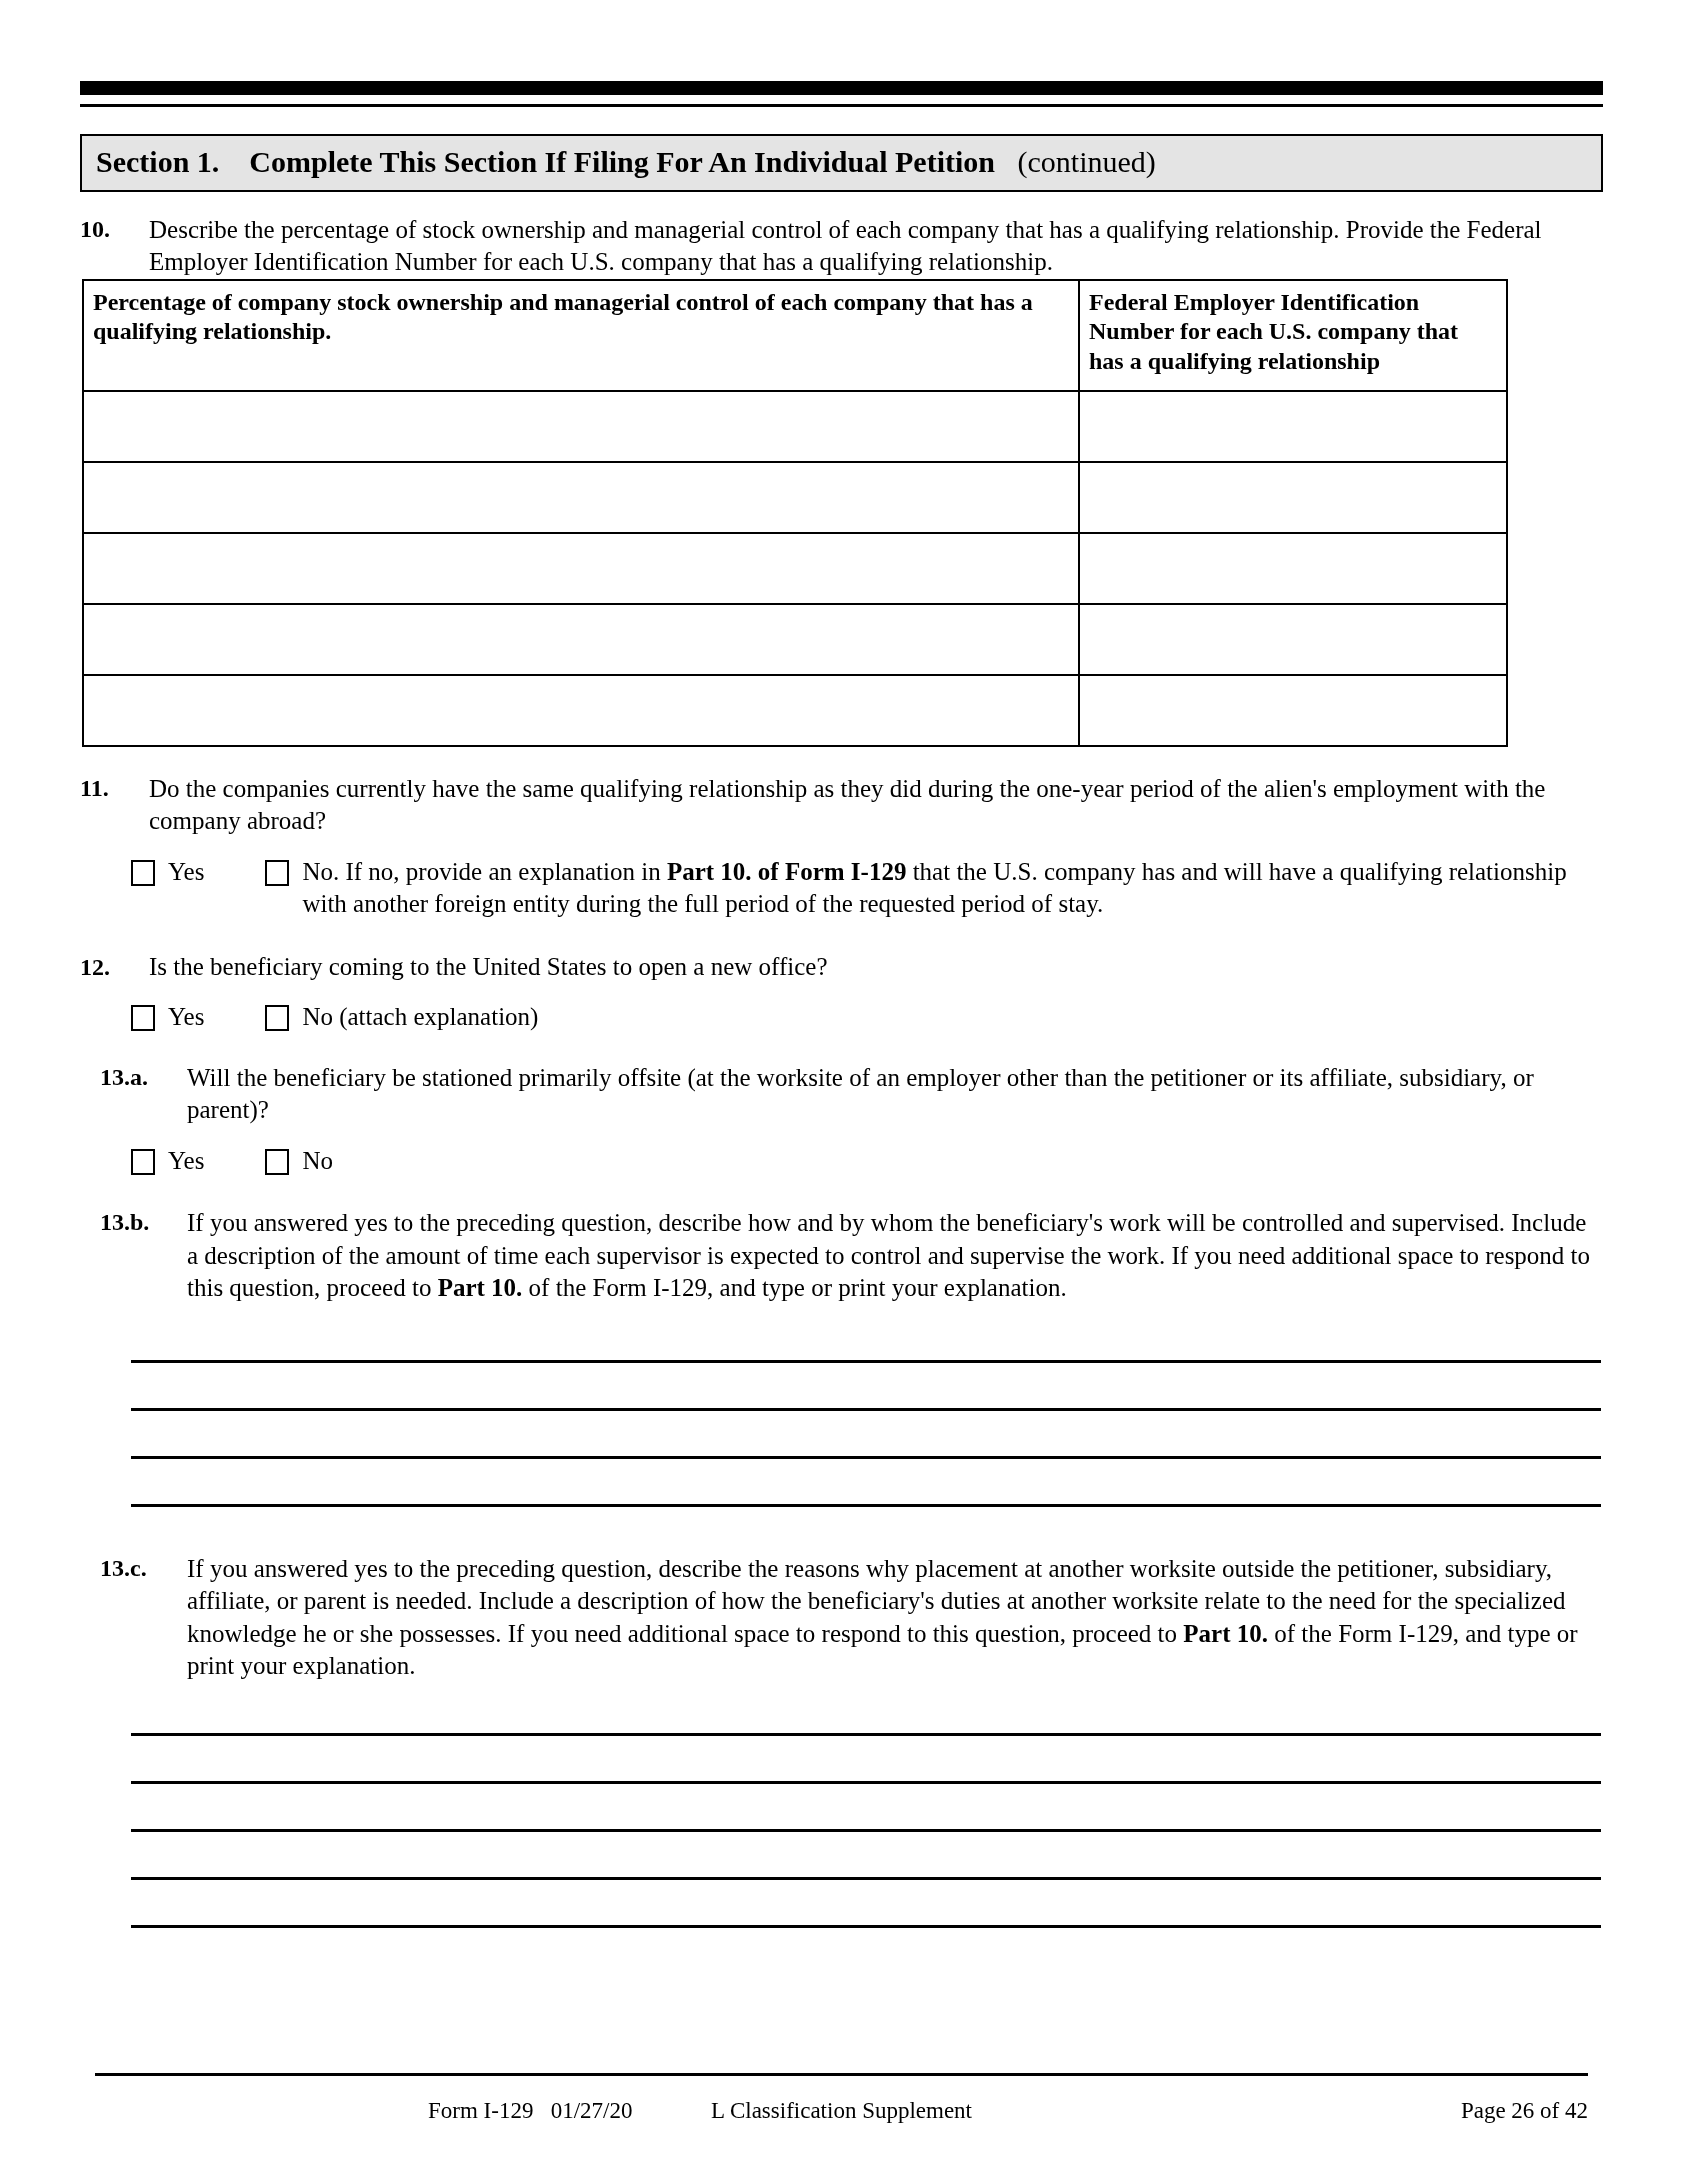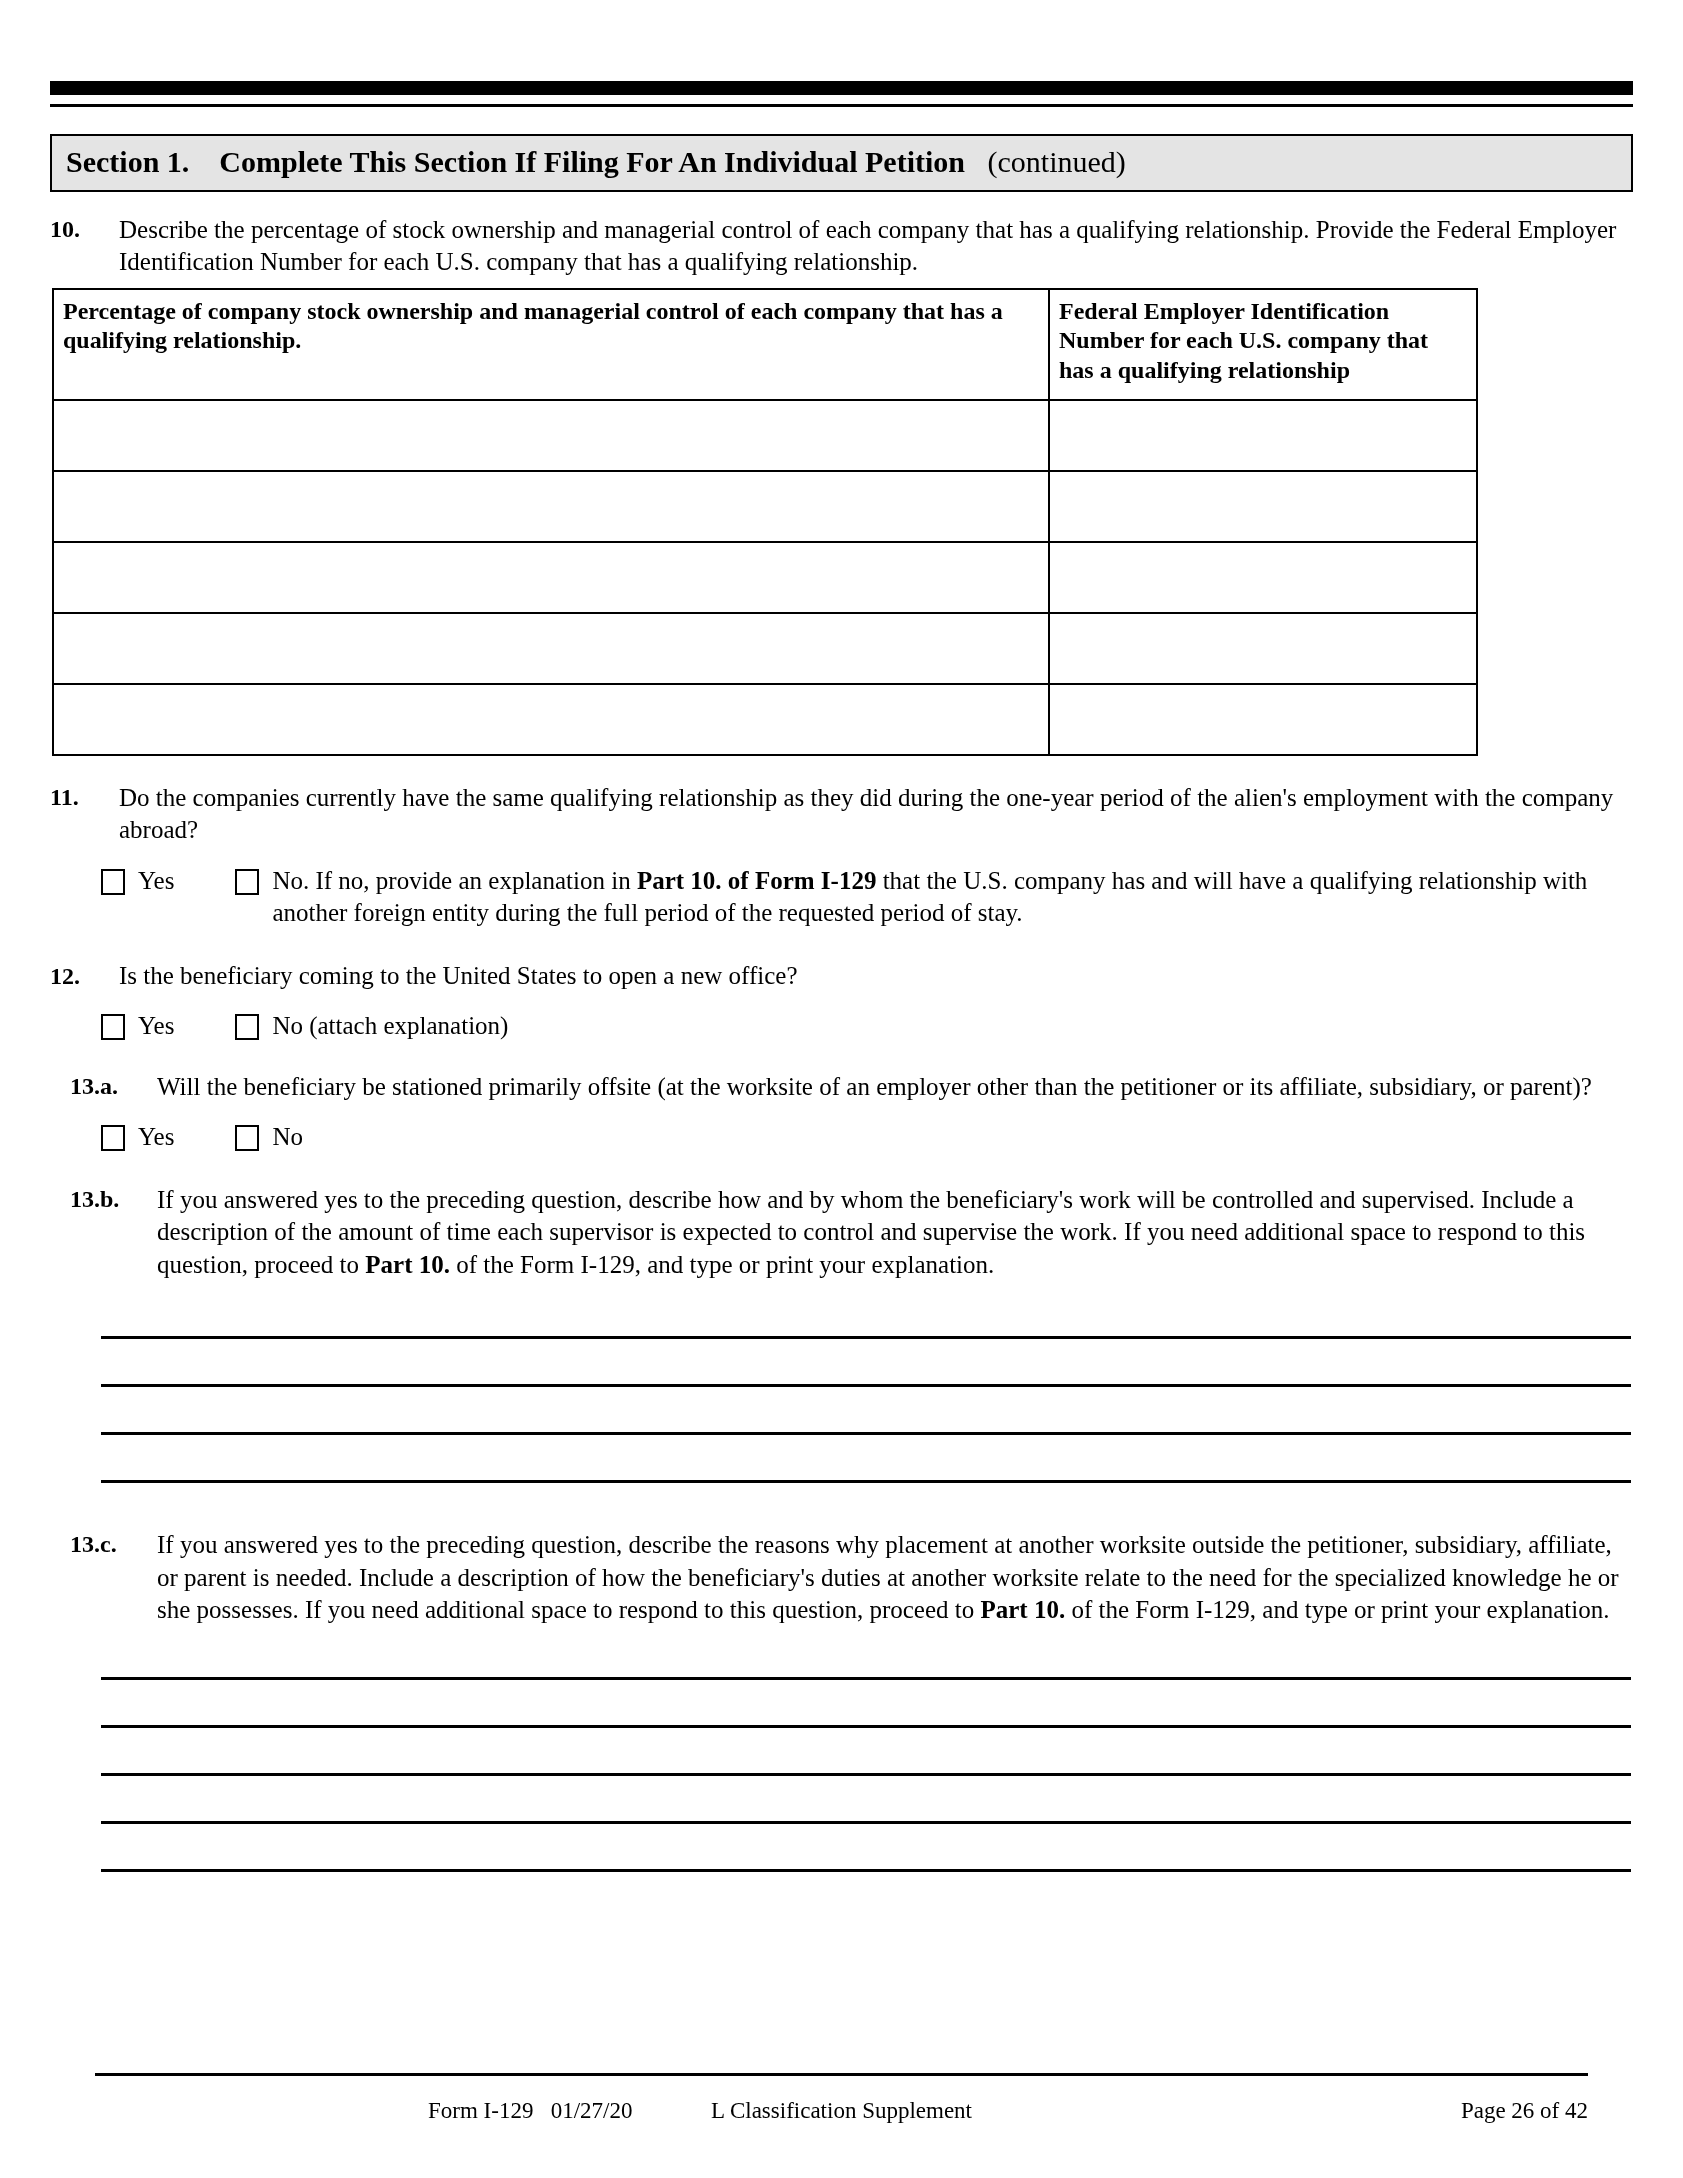--- a/index.html
+++ b/index.html
@@ -15,21 +15,21 @@
     position: relative;
     overflow: hidden;
   }
 
   .page {
     position: absolute;
     left: 0; top: 0;
     width: 1683px;
     height: 1582px;
     box-sizing: border-box;
-    padding: 0 50px;
+    padding: 0 80px;
   }
 
   
   .top-bar-wrap { padding-top: 81px; }
   .top-bar-thick {
     height: 14px;
     background: #000000;
     width: 100%;
   }
   .top-bar-gap { height: 9px; }
@@ -79,21 +79,20 @@
     line-height: 1.30;
     text-align: left;
     margin-left: 16px;
   }
   .q-body b { font-weight: bold; }
 
   #q10 { margin-top: 22px; }
 
   
   .tbl {
-    margin-top: 9px;
     margin-left: 2px;
     border-collapse: collapse;
     width: 1384px;
     table-layout: fixed;
   }
   .tbl td {
     border: 2px solid #000000;
     vertical-align: top;
     padding: 7px 9px 7px 9px;
   }

